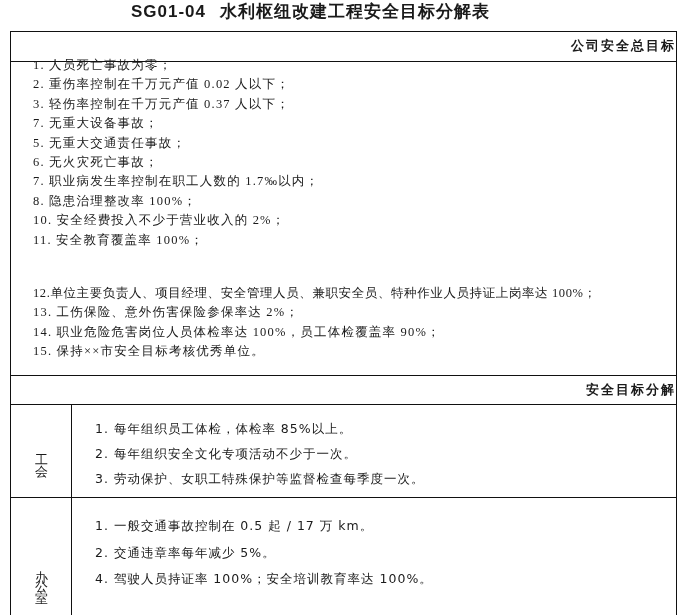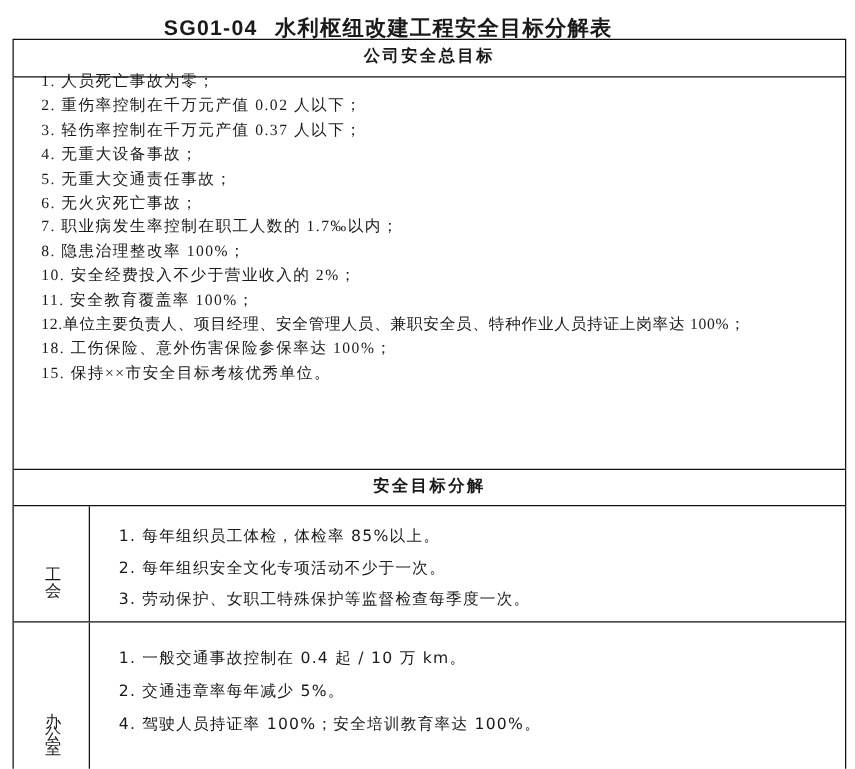--- a/index.html
+++ b/index.html
@@ -1,31 +1,31 @@
 <!DOCTYPE html>
 <html><head>
 <meta charset="utf-8">
 <style>
   html, body { margin: 0; padding: 0; background: #ffffff; }
   body { width: 684px; height: 615px; overflow: hidden; position: relative;
          font-family: "DejaVu Sans", "Liberation Sans", sans-serif; color: #1a1a1a; }
-  .title { position: absolute; top: 12px; left: 0; width: 621px; height: 28px;
+  .title { position: absolute; top: 0; left: 0; width: 621px; height: 28px;
            text-align: center; font-size: 17px; font-weight: bold; line-height: 22px; letter-spacing: 1px; }
   .title .code { font-family: "Liberation Sans", sans-serif; margin-right: 14px; }
   .tbl { position: absolute; left: 10px; top: 31px; width: 667px; height: 600px;
          border: 1.5px solid #111; box-sizing: border-box; }
   .sec-head { position: absolute; left: 0; width: 100%; height: 30px; line-height: 28px;
-              text-align: center; font-size: 13px; font-weight: bold; letter-spacing: 2px;
+              text-align: right; font-size: 13px; font-weight: bold; letter-spacing: 2px;
               border-bottom: 1.5px solid #111; box-sizing: border-box; }
   .sec-head.first { top: 0; }
   .sec-head.second { top: 343px; border-top: 1.5px solid #111; }
   .goals { position: absolute; left: 0; top: 14px; width: 100%; height: 313px; box-sizing: border-box;
            padding: 10px 0 0 22px; font-family: Liberation Serif, serif; }
   .goal { font-size: 12.5px; line-height: 19.4px; white-space: nowrap; letter-spacing: 1.2px; }
-  .goal.tight { letter-spacing: 0.6px; }
+  .goal.tight { letter-spacing: 0.6px; margin-top: 34px; }
   .dept { position: absolute; left: 0; width: 100%; box-sizing: border-box; }
   .dept.d1 { top: 373px; height: 93px; border-bottom: 1.5px solid #111; }
   .dept.d2 { top: 466px; height: 140px; }
   .dept-name { position: absolute; left: 0; top: 0; width: 61px; height: 100%;
                border-right: 1.5px solid #111; box-sizing: border-box;
                display: flex; align-items: center; justify-content: center; }
   .dept-name span { writing-mode: vertical-rl; text-orientation: upright; font-size: 13px; }
   .dept.d1 .dept-name span { letter-spacing: 12px; margin-top: 8px; }
   .dept.d2 .dept-name span { letter-spacing: 10px; margin-top: 14px; }
   .dept-items { position: absolute; left: 84px; top: 0; }
@@ -41,29 +41,30 @@
   <span class="code">SG01-04</span><span>水利枢纽改建工程安全目标分解表</span>
 </div>
 
 <div class="tbl">
   <div class="sec-head first">公司安全总目标</div>
 
   <div class="goals">
     <div class="goal">1. 人员死亡事故为零；</div>
     <div class="goal">2. 重伤率控制在千万元产值 0.02 人以下；</div>
     <div class="goal">3. 轻伤率控制在千万元产值 0.37 人以下；</div>
-    <div class="goal">4. 无重大设备事故；</div>
+    <div class="goal">7. 无重大设备事故；</div>
     <div class="goal">5. 无重大交通责任事故；</div>
     <div class="goal">6. 无火灾死亡事故；</div>
     <div class="goal">7. 职业病发生率控制在职工人数的 1.7‰以内；</div>
     <div class="goal">8. 隐患治理整改率 100%；</div>
     <div class="goal">10. 安全经费投入不少于营业收入的 2%；</div>
     <div class="goal">11. 安全教育覆盖率 100%；</div>
     <div class="goal tight">12.单位主要负责人、项目经理、安全管理人员、兼职安全员、特种作业人员持证上岗率达 100%；</div>
-    <div class="goal">18. 工伤保险、意外伤害保险参保率达 100%；</div>
+    <div class="goal">13. 工伤保险、意外伤害保险参保率达 2%；</div>
+    <div class="goal">14. 职业危险危害岗位人员体检率达 100%，员工体检覆盖率 90%；</div>
     <div class="goal">15. 保持××市安全目标考核优秀单位。</div>
   </div>
 
   <div class="sec-head second">安全目标分解</div>
 
   <div class="dept d1">
     <div class="dept-name">
       <span>工会</span>
     </div>
     <div class="dept-items">
@@ -71,18 +72,18 @@
       <div class="ditem">2. 每年组织安全文化专项活动不少于一次。</div>
       <div class="ditem">3. 劳动保护、女职工特殊保护等监督检查每季度一次。</div>
     </div>
   </div>
 
   <div class="dept d2">
     <div class="dept-name">
       <span>办公室</span>
     </div>
     <div class="dept-items">
-      <div class="ditem">1. 一般交通事故控制在 0.4 起 / 10 万 km。</div>
+      <div class="ditem">1. 一般交通事故控制在 0.5 起 / 17 万 km。</div>
       <div class="ditem">2. 交通违章率每年减少 5%。</div>
       <div class="ditem">4. 驾驶人员持证率 100%；安全培训教育率达 100%。</div>
     </div>
   </div>
 </div>
 
 </body></html>

